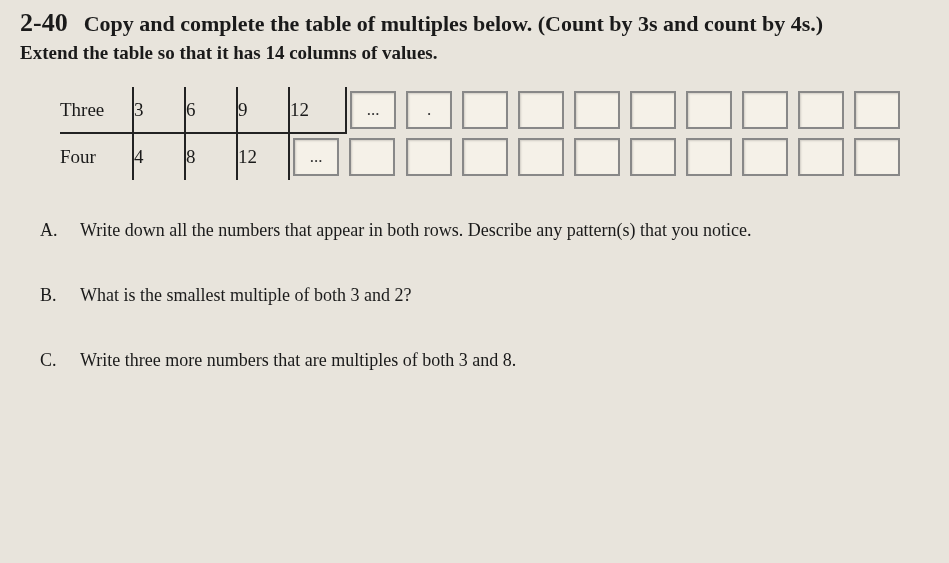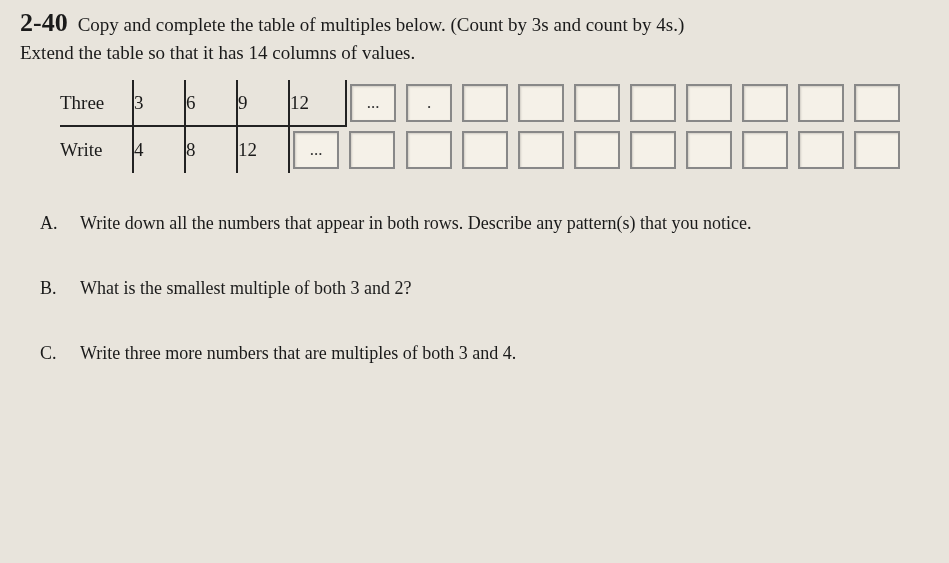--- a/index.html
+++ b/index.html
@@ -17,28 +17,30 @@
   }
   .problem-header {
     margin-bottom: 4px;
   }
   .problem-number {
     font-size: 26px;
     font-weight: bold;
     display: inline;
   }
   .problem-intro {
-    font-size: 19px;
+    font-size: 22px;
     display: inline;
-    margin-left: 6px;
+    margin-left: 12px;
+    font-weight: bold;
   }
   .problem-sub {
     font-size: 19px;
     margin-top: 2px;
-    margin-bottom: 16px;
+    margin-bottom: 23px;
+    font-weight: bold;
   }
   .table-wrap {
     margin-left: 40px;
     margin-bottom: 40px;
   }
   table {
     border-collapse: collapse;
   }
   td {
     text-align: left;
@@ -139,21 +141,21 @@
               <div class="inputbox"></div>
             </td>
         <td class="boxcell">
               <div class="inputbox"></div>
             </td>
         <td class="boxcell">
               <div class="inputbox"></div>
             </td>
       </tr>
       <tr class="row-four">
-        <td class="label">Write</td>
+        <td class="label">Four</td>
         <td class="valcell">4</td>
         <td class="valcell">8</td>
         <td class="valcell">12</td>
         <td class="boxcell">
               <div class="inputbox">...</div>
             </td>
         <td class="boxcell">
               <div class="inputbox"></div>
             </td>
         <td class="boxcell">
@@ -193,16 +195,16 @@
     <div class="part-text">Write down all the numbers that appear in both rows. Describe any pattern(s) that you notice.</div>
   </div>
 
   <div class="part">
     <div class="part-letter">B.</div>
     <div class="part-text">What is the smallest multiple of both 3 and 2?</div>
   </div>
 
   <div class="part">
     <div class="part-letter">C.</div>
-    <div class="part-text">Write three more numbers that are multiples of both 3 and 4.</div>
+    <div class="part-text">Write three more numbers that are multiples of both 3 and 8.</div>
   </div>
 
 </div>
 
 </body></html>

